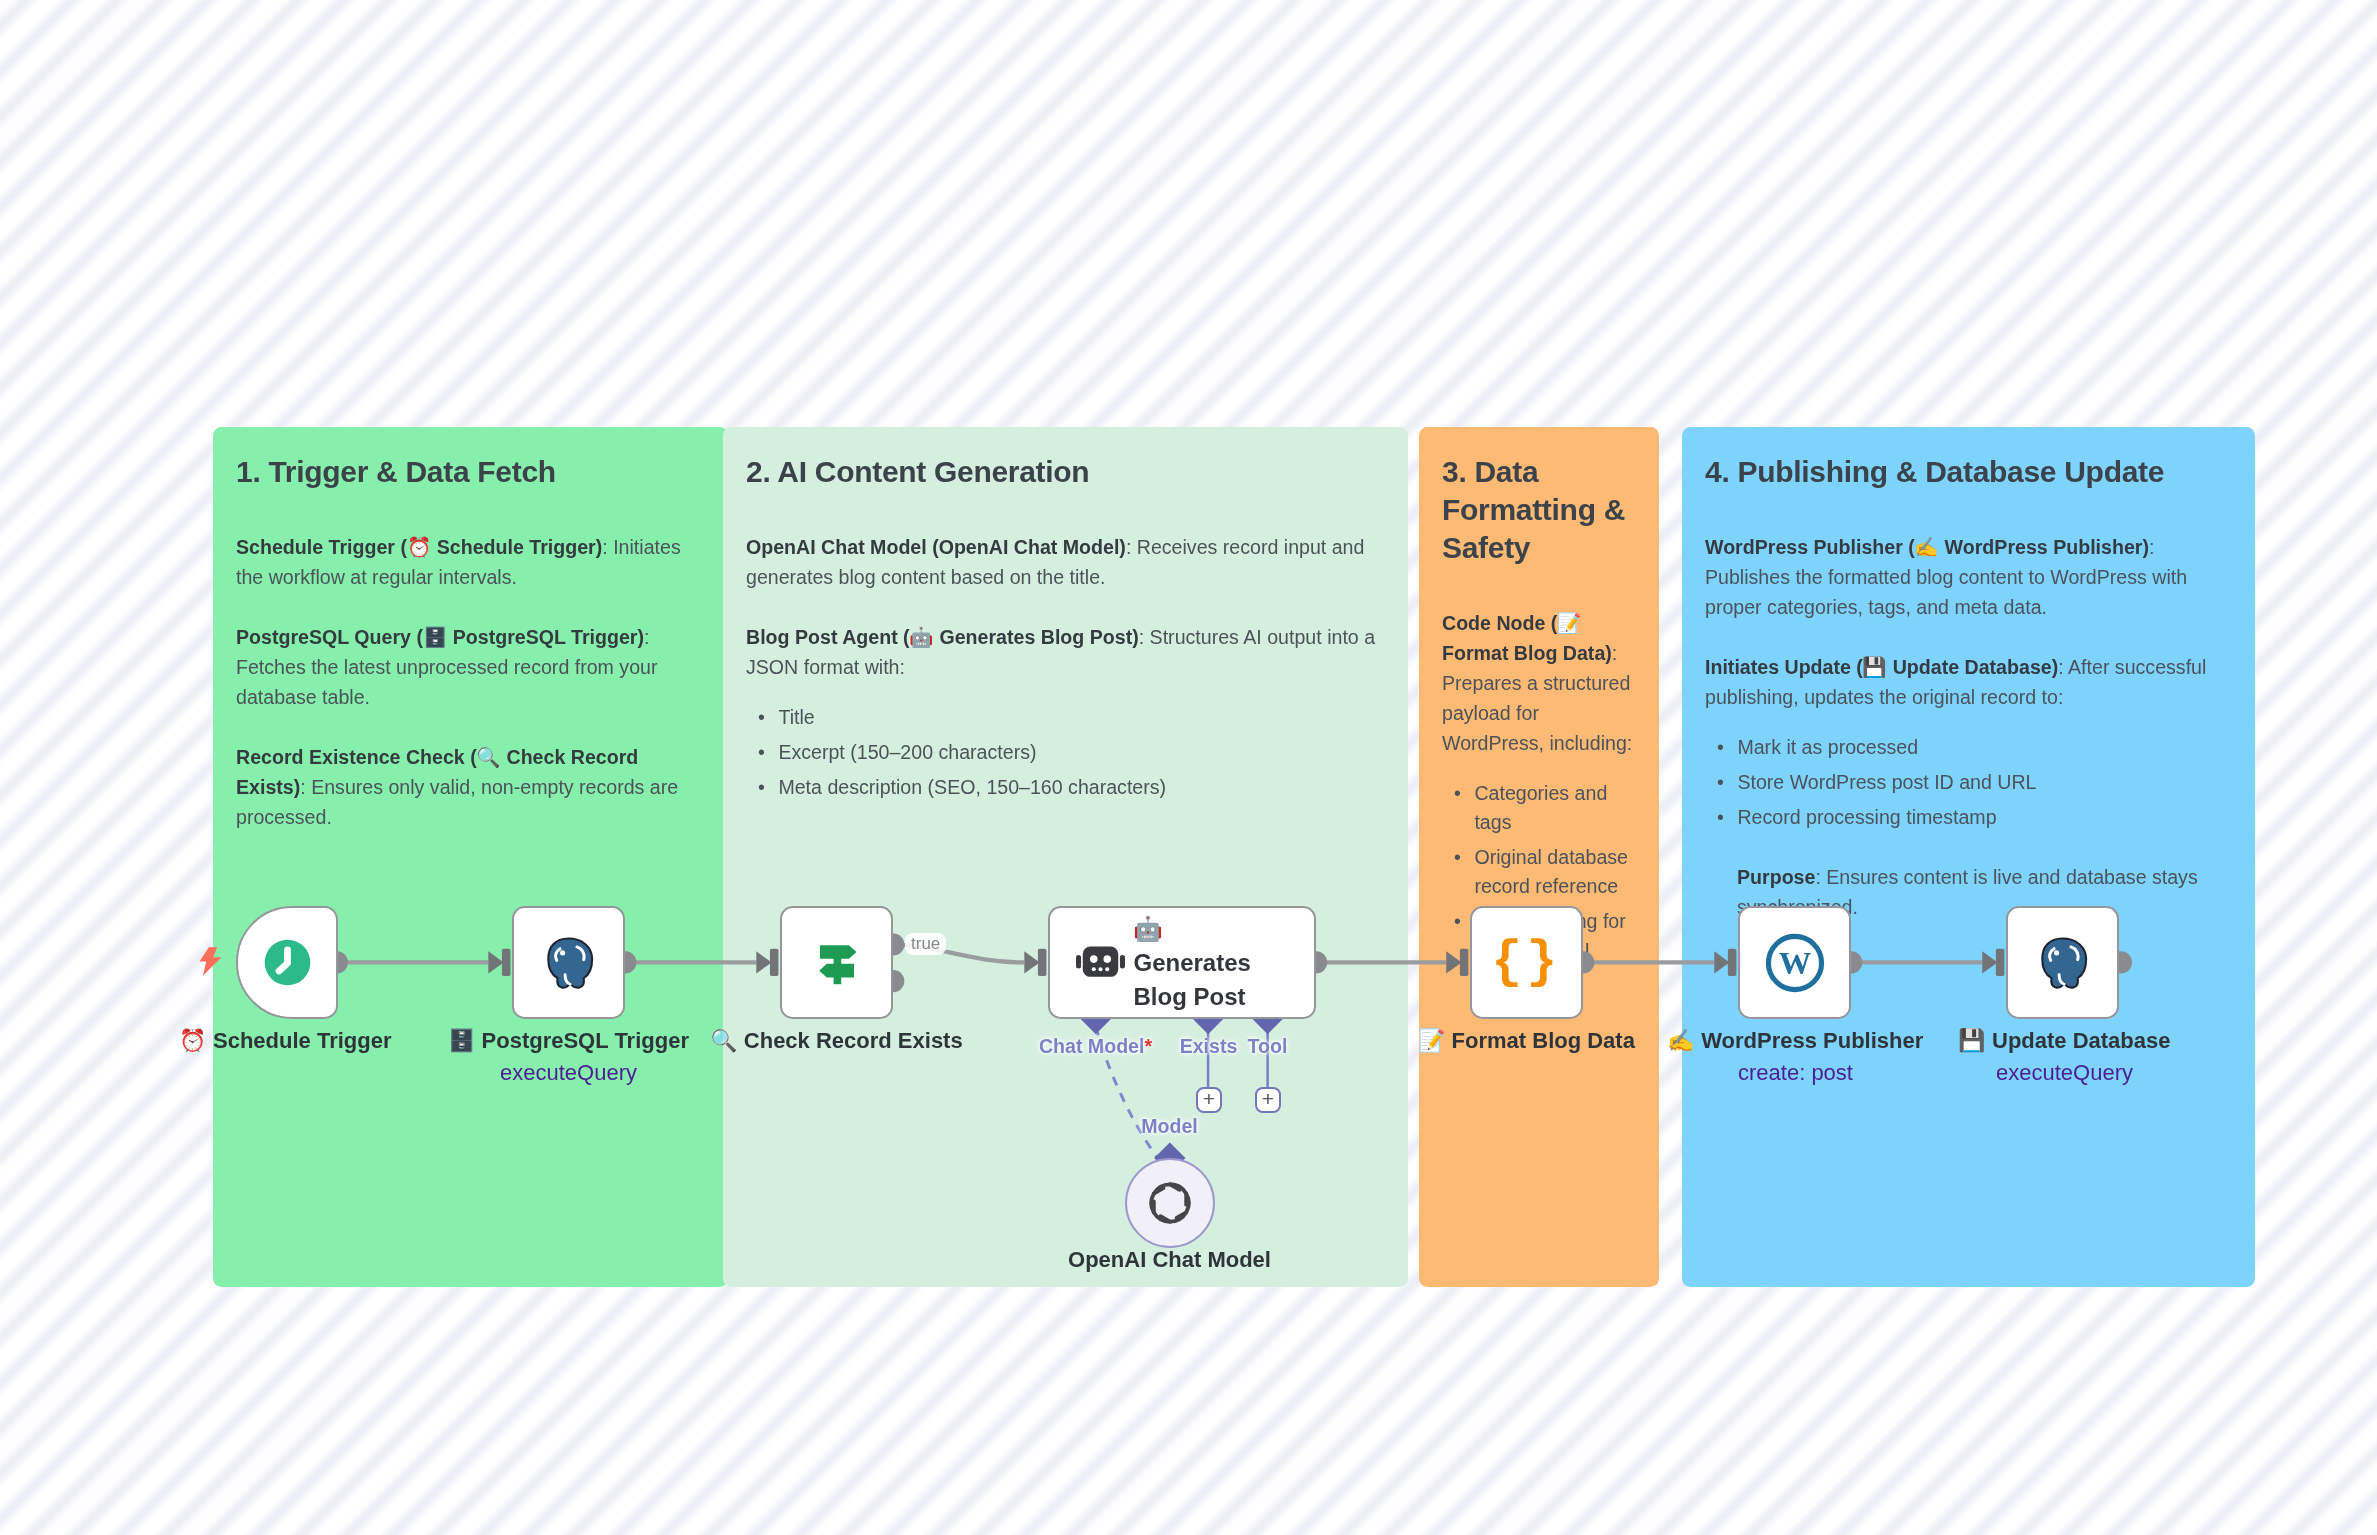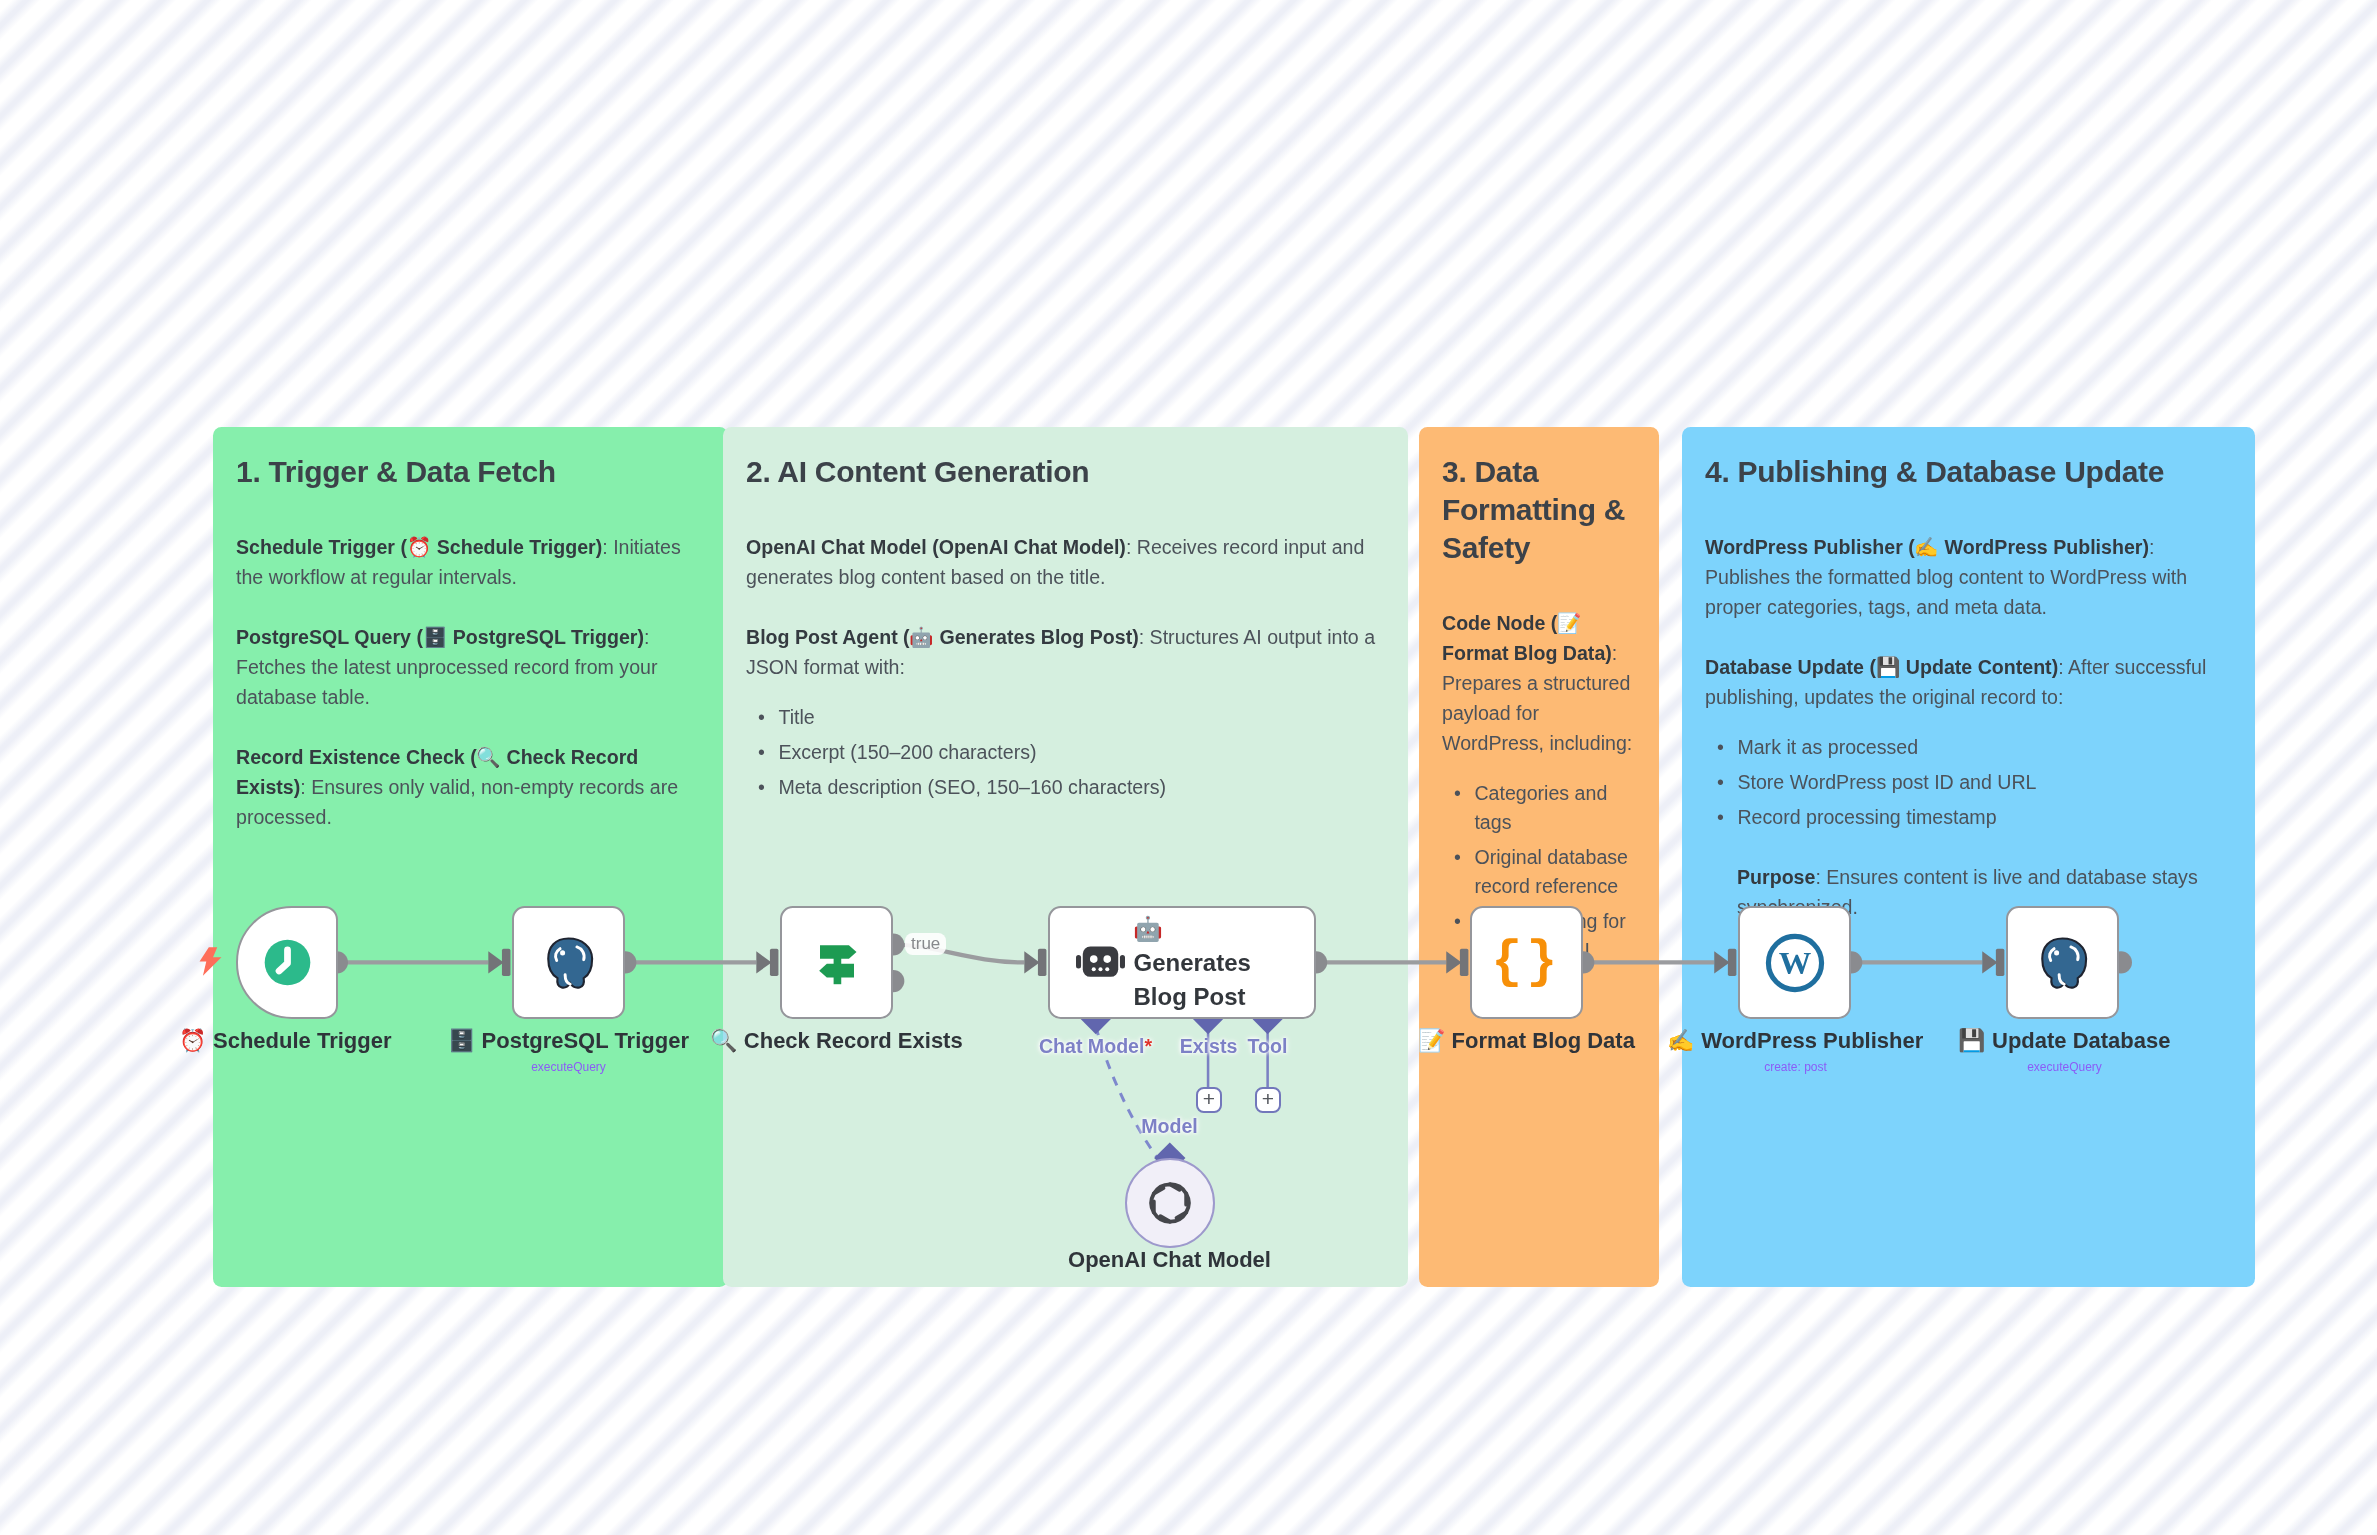--- a/index.html
+++ b/index.html
@@ -33,21 +33,21 @@
   #node-agent     { left:1048px; width:268px; justify-content:flex-start; padding-left:25.5px; gap:9px; }
   #node-format    { left:1470px; width:113px; }
   #node-wordpress { left:1738px; width:113px; }
   #node-updatedb  { left:2006px; width:113px; }
   #node-openai    { position:absolute; left:1125px; top:1158px; width:90px; height:90px; border-radius:50%;
                     background:#f1eff8; border:2.6px solid #9d99cc; display:flex; align-items:center; justify-content:center; z-index:3; }
   .agent-title { font-size:24px; line-height:34px; font-weight:700; color:#33373c; width:149px; }
 
   
   .nlabel { position:absolute; top:1028px; width:357px; text-align:center; font-size:22px; font-weight:700; color:#2f343a; z-index:4; }
-  .nsub   { position:absolute; top:1060px; width:357px; text-align:center; font-size:12px; color:#8b5cf6; z-index:4; }
+  .nsub   { position:absolute; top:1060px; width:357px; text-align:center; font-size:22px; color:#4c1d95; z-index:4; }
   #label-schedule  { left:107px; }
   #label-postgres  { left:390px; }  #sub-postgres  { left:390px; }
   #label-check     { left:658px; }
   #label-format    { left:1348px; }
   #label-wordpress { left:1617px; } #sub-wordpress { left:1617px; }
   #label-updatedb  { left:1886px; } #sub-updatedb  { left:1886px; }
   #label-openai    { left:991px; top:1247px; }
 
   
   .plabel { position:absolute; top:1035px; width:187px; text-align:center; font-size:19.6px; font-weight:600; color:#7d81c6; z-index:4;
@@ -95,21 +95,21 @@
   <ul>
       <li>Categories and tags</li>
       <li>Original database record reference</li>
       <li>Error handling for malformed AI responses</li>
     </ul>
 </section>
 
 <section class="panel" id="panel-4">
   <h2>4. Publishing &amp; Database Update</h2>
   <p><b>WordPress Publisher (✍️ WordPress Publisher)</b><span>: Publishes the formatted blog content to WordPress with proper categories, tags, and meta data.</span></p>
-  <p><b>Database Update (💾 Update Content)</b><span>: After successful publishing, updates the original record to:</span></p>
+  <p><b>Initiates Update (💾 Update Database)</b><span>: After successful publishing, updates the original record to:</span></p>
   <ul>
       <li>Mark it as processed</li>
       <li>Store WordPress post ID and URL</li>
       <li>Record processing timestamp</li>
     </ul>
   <div class="purpose"><b>Purpose</b><span>: Ensures content is live and database stays synchronized.</span></div>
 </section>
 
 <svg id="wires" width="2377" height="1536" viewBox="0 0 2794 1805">
   <g stroke="#9b9c9f" stroke-width="5" fill="none">

